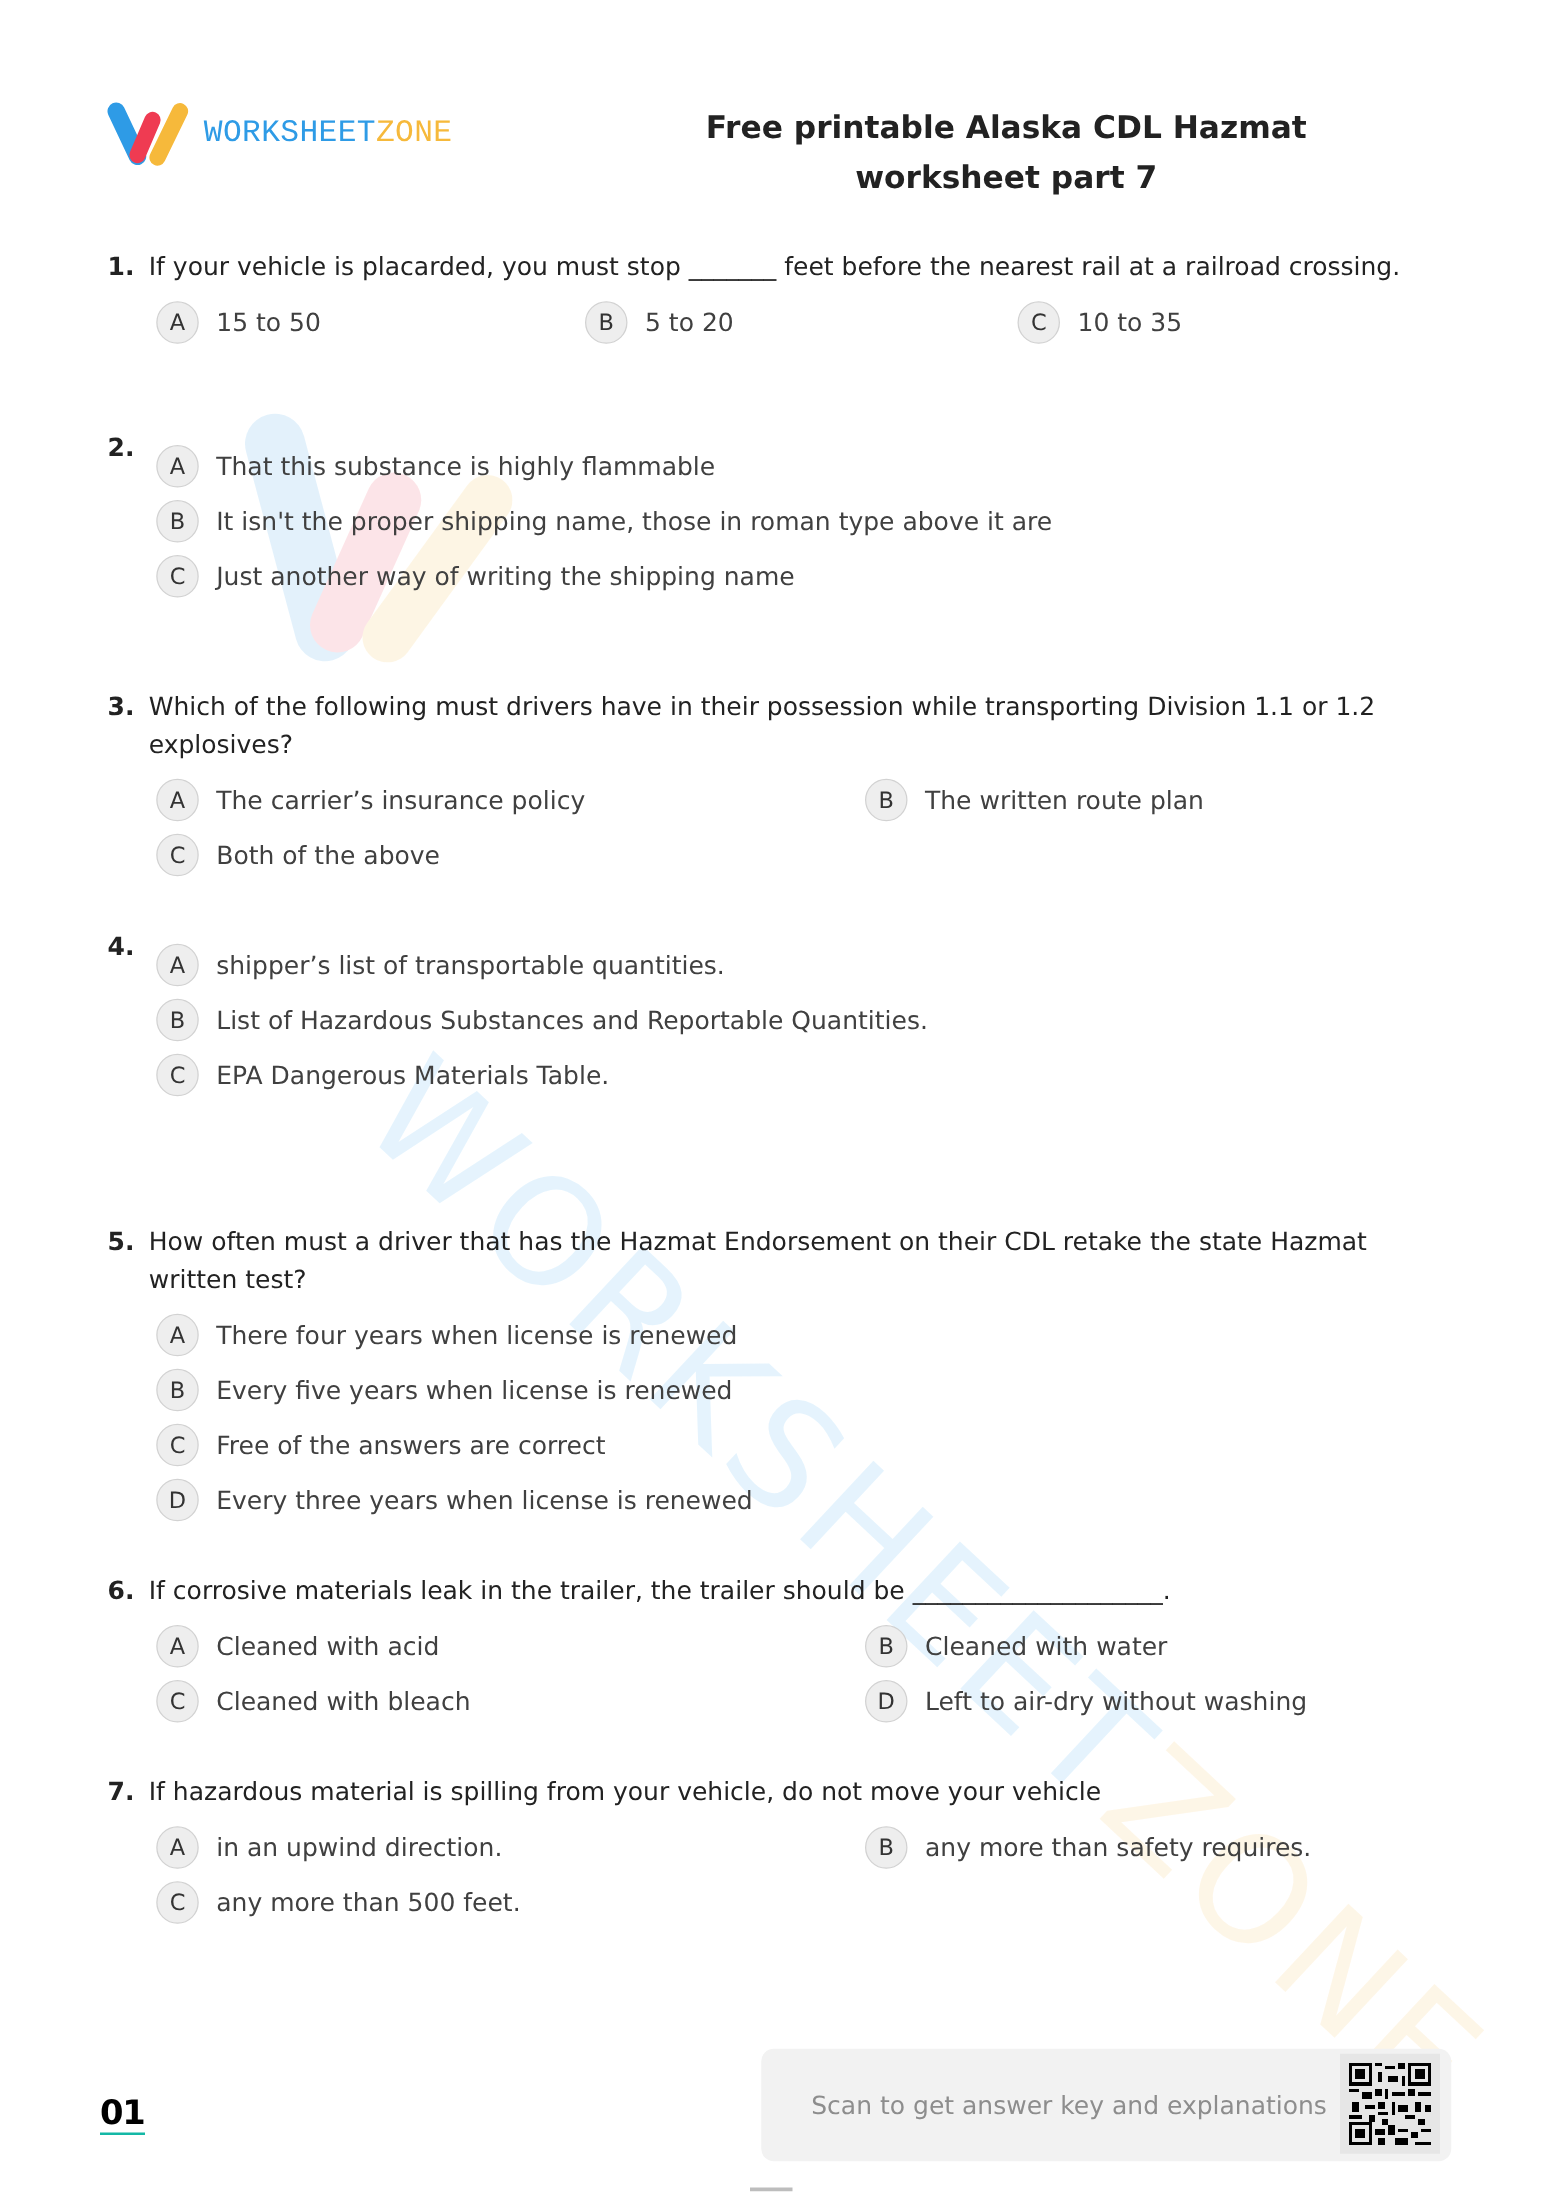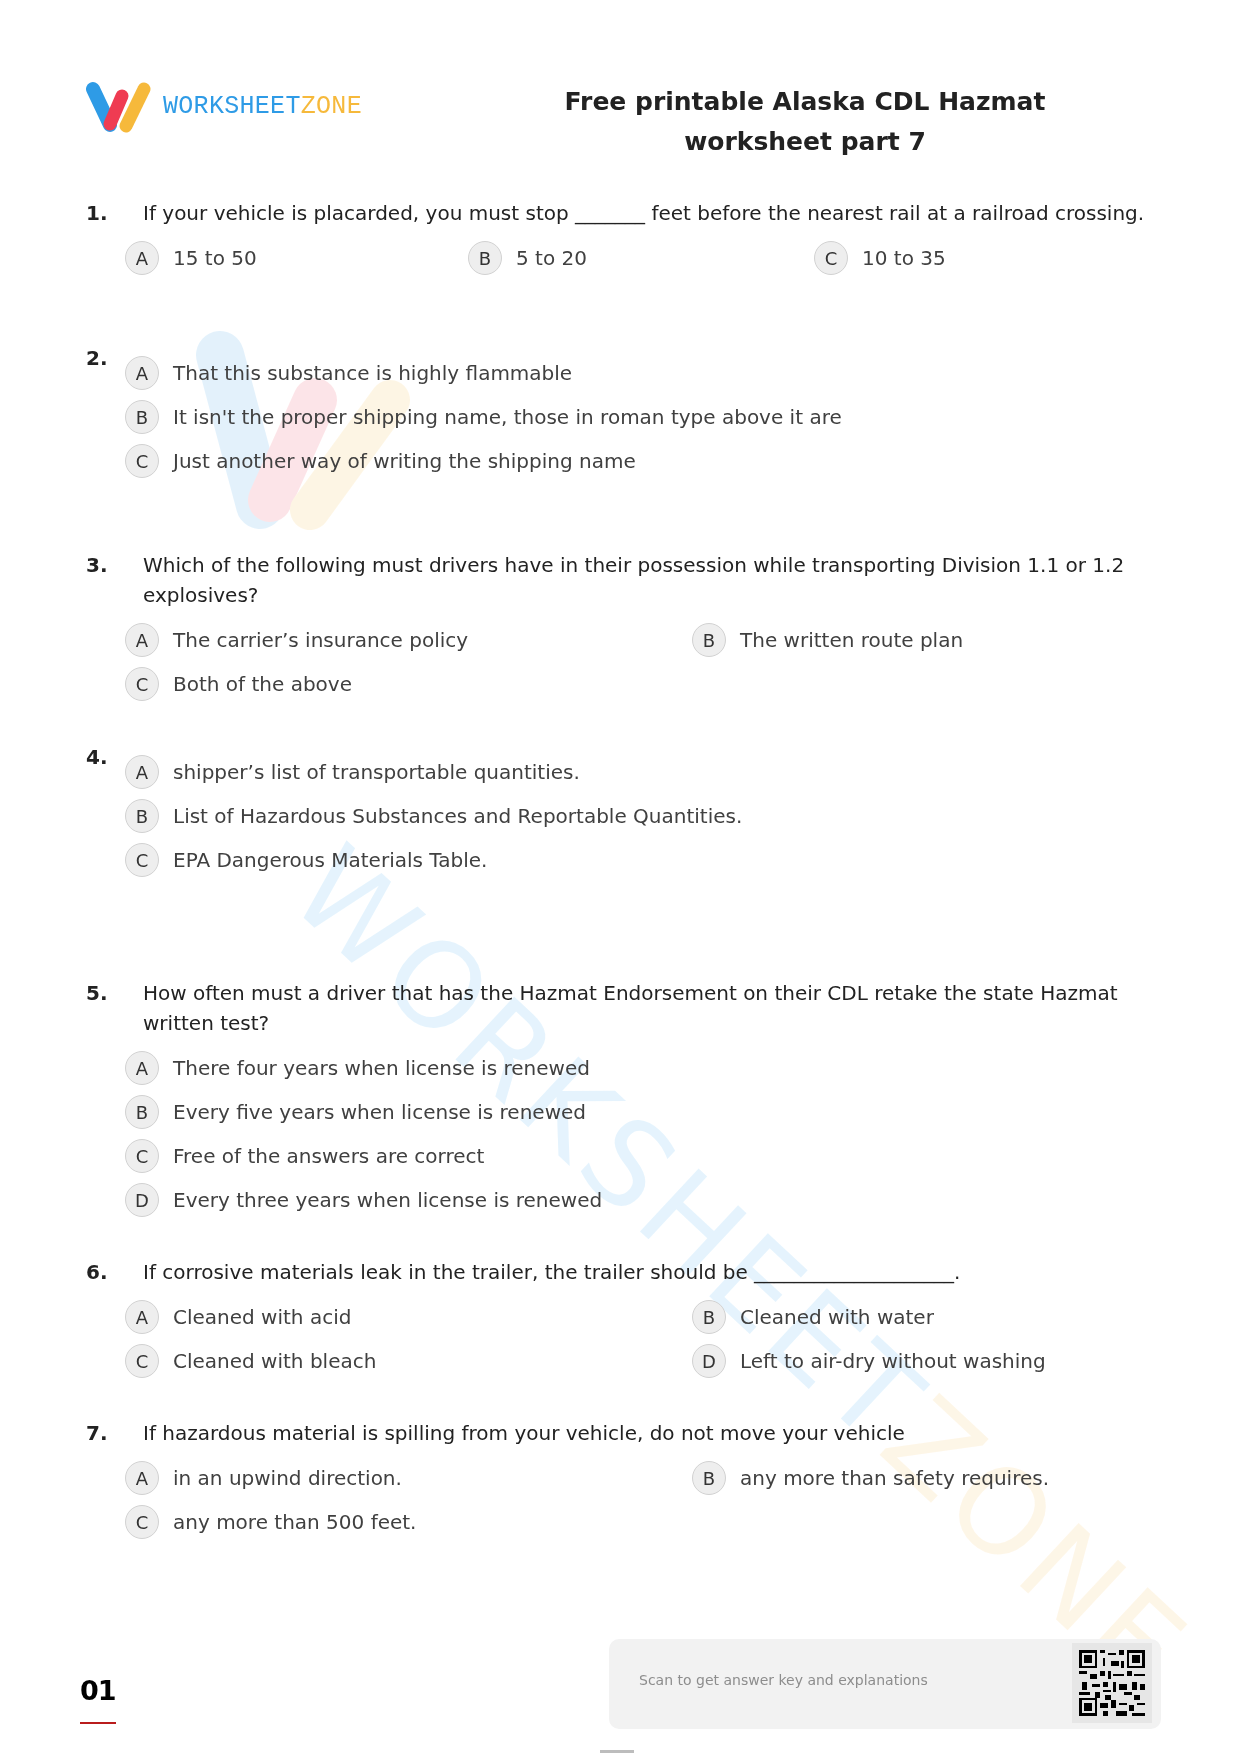--- a/index.html
+++ b/index.html
@@ -14,30 +14,30 @@
 
   .title { position: absolute; left: 560px; top: 82px; width: 490px; text-align: center; font-family: "DejaVu Sans", sans-serif; font-weight: bold; font-size: 25px; line-height: 40px; color: #222; }
 
   .watermark { position: absolute; left: 360px; top: 820px; transform-origin: 0 0; transform: rotate(43deg); font-family: "DejaVu Sans", sans-serif; font-size: 118px; letter-spacing: 6px; white-space: nowrap; opacity: 0.11; pointer-events: none; }
   .watermark .w1 { color: #1a9cf0; }
   .watermark .w2 { color: #f5b030; }
   .wm-logo { position: absolute; left: 190px; top: 330px; opacity: 0.13; pointer-events: none; }
 
   .q { position: absolute; left: 86px; width: 1080px; }
   .q-num { position: absolute; left: 0; top: 0; font-weight: bold; font-size: 20px; line-height: 30px; color: #222; }
-  .q-text { margin-left: 57px; font-size: 20px; line-height: 30px; color: #222; }
+  .q-text { margin-left: 33px; font-size: 20px; line-height: 30px; color: #222; }
   .opts { position: relative; margin-left: 39px; margin-top: 12px; }
   .opt { position: absolute; height: 36px; display: flex; align-items: center; white-space: nowrap; }
   .bubble { width: 34px; height: 34px; border-radius: 50%; background: #eeeeee; border: 1px solid #d2d2d2; display: flex; align-items: center; justify-content: center; font-size: 18px; color: #333; flex: none; }
   .opt-text { margin-left: 14px; font-size: 20px; color: #404040; }
 
-  .page-num { position: absolute; left: 80px; top: 1676px; font-weight: bold; font-size: 27px; line-height: 30px; color: #000; border-bottom: 2px solid #b91c1c; padding-bottom: 16px; letter-spacing: -1px; }
+  .page-num { position: absolute; left: 80px; top: 1676px; font-weight: bold; font-size: 27px; line-height: 30px; color: #000; border-bottom: 2px solid #14b8a6; padding-bottom: 0; letter-spacing: -1px; }
 
   .footer-box { position: absolute; left: 609px; top: 1639px; width: 552px; height: 90px; background: #f2f2f2; border-radius: 10px; }
-  .footer-text { position: absolute; left: 30px; top: 33px; font-size: 14px; color: #8d8d8d; white-space: nowrap; }
+  .footer-text { position: absolute; left: 40px; top: 33px; font-size: 20px; color: #8d8d8d; white-space: nowrap; }
   .qr { position: absolute; left: 463px; top: 4px; width: 80px; height: 80px; background: #e6e6e6; display: flex; align-items: center; justify-content: center; }
   .bottom-bar { position: absolute; left: 600px; top: 1750px; width: 34px; height: 3px; background: #bdbdbd; }
 </style>
 </head>
 <body>
 
 <div class="logo">
   <svg width="70" height="54" viewBox="0 0 70 54">
     <line x1="9" y1="9" x2="26" y2="45" stroke="#2e9be6" stroke-width="14" stroke-linecap="round"></line>
     <line x1="38" y1="16" x2="26" y2="44" stroke="#ef3b52" stroke-width="13" stroke-linecap="round"></line>

